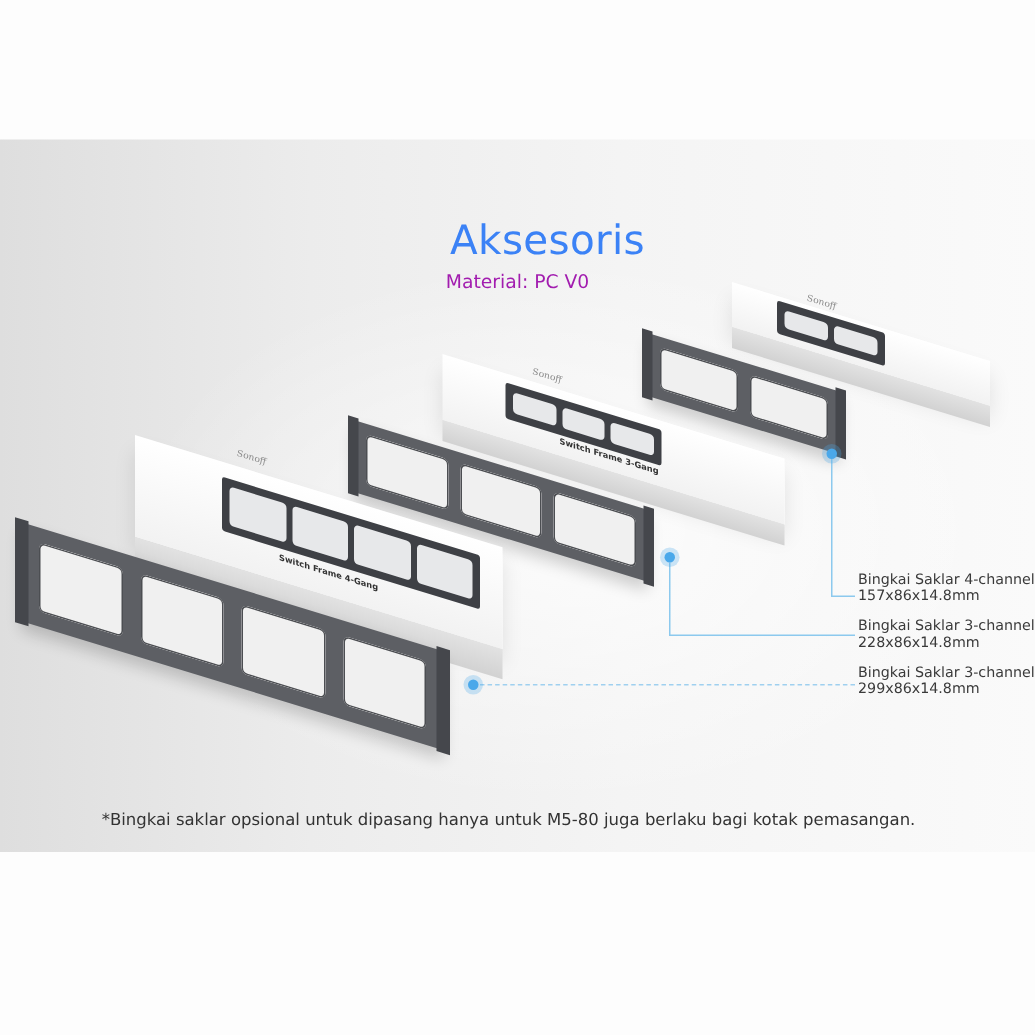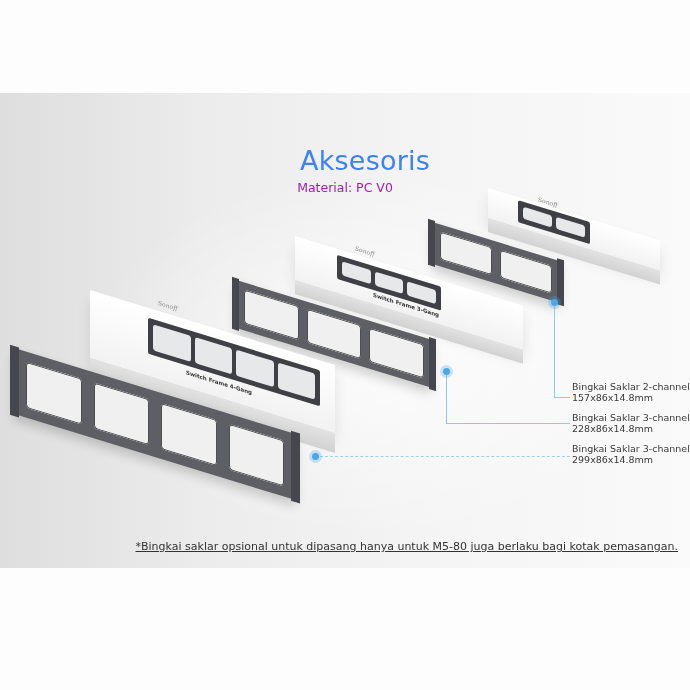--- a/index.html
+++ b/index.html
@@ -20,22 +20,22 @@
     }
     .title {
       position: absolute; left: 0; width: 690px; top: 145px; text-align: center;
       font-size: 27px; color: #3b82f6; letter-spacing: 0.2px; z-index: 5; margin-left: 20px;
     }
     .subtitle {
       position: absolute; left: 0; width: 690px; top: 180px; text-align: center;
       font-size: 12.5px; color: #a21caf; z-index: 5;
     }
     .footnote {
-      position: absolute; left: 0; width: 678px; top: 540px; text-align: right;
-      font-size: 11px; color: #333; z-index: 5; text-decoration: underline;
+      position: absolute; left: 0; width: 678px; top: 540px; text-align: center;
+      font-size: 11px; color: #333; z-index: 5;
     }
 
     
     .iso { position: absolute; transform-origin: 0 0; z-index: 3; }
 
     .box {
       position: absolute; background: linear-gradient(180deg, #ffffff, #f2f2f2);
       box-shadow: 0 10px 14px rgba(0,0,0,0.10);
     }
     .box .side {
@@ -154,21 +154,21 @@
       <div class="hole"></div>
       <div class="hole"></div>
       <div class="hole"></div>
   </div>
 </div>
 
 <div class="dot" style="left:551px; top:299px;"></div>
 <div class="line" style="left:554px; top:306px; width:1px; height:92px;"></div>
 <div class="line" style="left:554px; top:397px; width:16px; height:1px;"></div>
 <div class="callout-text" style="left:572px; top:381px;">
-  <div>Bingkai Saklar 2-channel</div>
+  <div>Bingkai Saklar 4-channel</div>
   <div>157x86x14.8mm</div>
 </div>
 
 <div class="dot" style="left:443px; top:368px;"></div>
 <div class="line" style="left:446px; top:375px; width:1px; height:49px;"></div>
 <div class="line" style="left:446px; top:423px; width:124px; height:1px;"></div>
 <div class="callout-text" style="left:572px; top:412px;">
   <div>Bingkai Saklar 3-channel</div>
   <div>228x86x14.8mm</div>
 </div>

